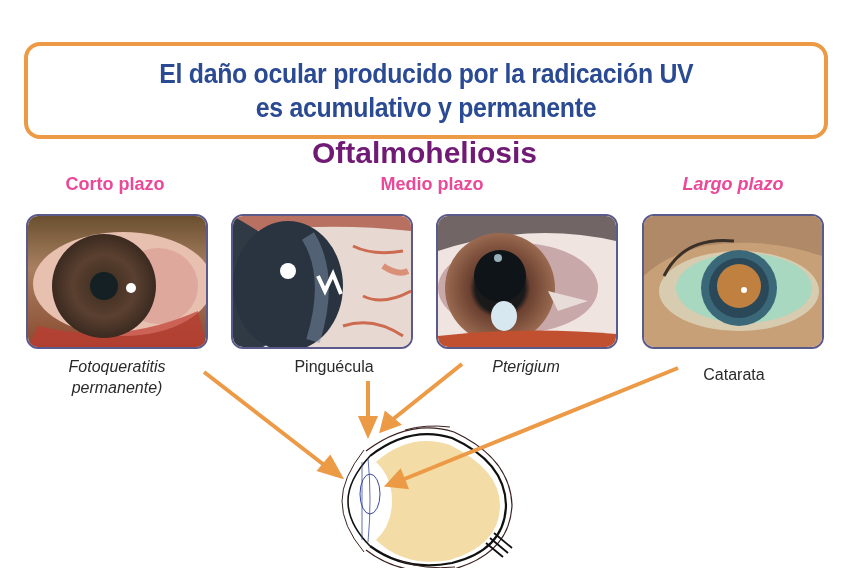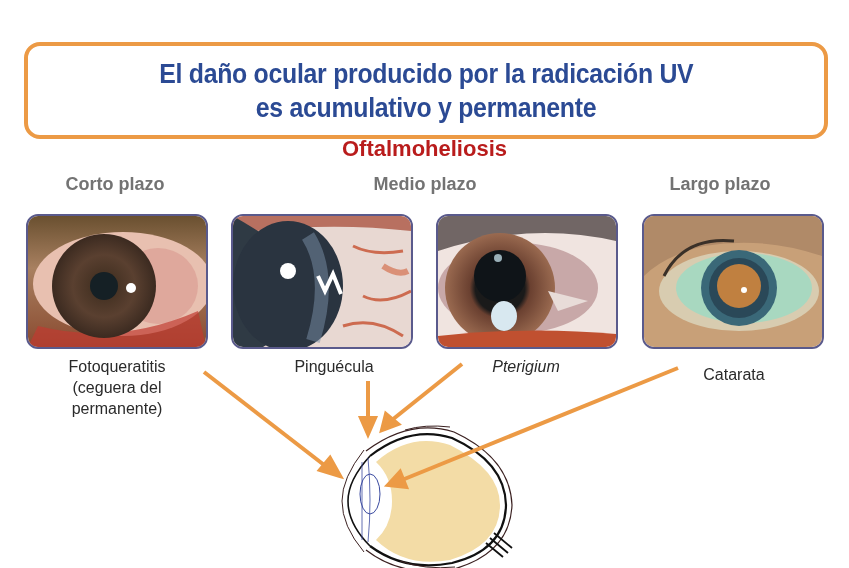--- a/index.html
+++ b/index.html
@@ -9,24 +9,24 @@
     border:4px solid #ec9a45; border-radius:16px; background:#fff;
     display:flex; flex-direction:column; align-items:center; justify-content:center;margin-top:28px;
   }
   .header-line {
     font-family:"Liberation Sans", sans-serif; font-weight:bold; color:#2b4a94;
     font-size:27px; line-height:34px; letter-spacing:-0.3px; transform:scaleX(0.92);
     white-space:nowrap;
   }
   .subtitle {
     position:absolute; left:0; width:849px; top:136px; text-align:center;
-    font-weight:bold; color:#b91c1c; font-size:22px;
+    font-weight:bold; color:#701a75; font-size:30px;
   }
   .stage-label {
-    position:absolute; top:174px; font-weight:bold; color:#737373; font-size:18px;
+    position:absolute; top:174px; font-weight:bold; color:#ec4899; font-size:18px;
     text-align:center; width:200px;
   }
   .card {
     position:absolute; top:214px; width:178px; height:131px;
     border:2px solid #5a5a8c; border-radius:12px; overflow:hidden;
   }
   .card svg { display:block; width:100%; height:100%; }
   .caption {
     position:absolute; top:356px; color:#2a2a2a; font-size:16px; line-height:21px;
     text-align:center; width:180px;
@@ -37,22 +37,22 @@
 <body>
 
 <div class="header-box">
   <div class="header-line">El daño ocular producido por la radicación UV</div>
   <div class="header-line">es acumulativo y permanente</div>
 </div>
 
 <div class="subtitle">Oftalmoheliosis</div>
 
 <div class="stage-label" style="left:15px;">Corto plazo</div>
-<div class="stage-label" style="left:325px;">Medio plazo</div>
-<div class="stage-label" style="left:620px;">Largo plazo</div>
+<div class="stage-label" style="left:332px;">Medio plazo</div>
+<div class="stage-label" style="left:633px;font-style:italic;">Largo plazo</div>
 
 <div class="card" style="left:26px;">
   <svg viewBox="0 0 178 131" preserveAspectRatio="none">
     <defs>
       <radialGradient id="g1iris" cx="50%" cy="50%" r="50%">
         <stop offset="0%" stop-color="#3a2a1c"></stop>
           <stop offset="60%" stop-color="#5a4030"></stop>
           <stop offset="100%" stop-color="#3b2a20"></stop>
       </radialGradient>
       <linearGradient id="g1bg" x1="0" y1="0" x2="0" y2="1">
@@ -114,23 +114,22 @@
     <ellipse cx="95" cy="75" rx="80" ry="40" fill="#d8ccb0"></ellipse>
     <ellipse cx="100" cy="72" rx="68" ry="35" fill="#a8d8c0"></ellipse>
     <circle cx="95" cy="72" r="38" fill="#3a6878"></circle>
     <circle cx="95" cy="72" r="30" fill="#2a4858"></circle>
     <circle cx="95" cy="70" r="22" fill="#c08040"></circle>
     <circle cx="100" cy="74" r="3" fill="#ffffff"></circle>
     <path d="M20 60 Q40 20 90 25" stroke="#3a3028" stroke-width="3" fill="none"></path>
   </svg>
 </div>
 
-<div class="caption" style="left:27px;">
+<div class="caption" style="left:27px;font-style:italic;">
   <div>Fotoqueratitis</div>
-  <div>(ceguera del</div>
   <div>permanente)</div>
 </div>
 <div class="caption" style="left:244px;">
   <div>Pinguécula</div>
 </div>
 <div class="caption" style="left:436px;font-style:italic;">
   <div>Pterigium</div>
 </div>
 <div class="caption" style="left:644px;margin-top:8px;">
   <div>Catarata</div>

